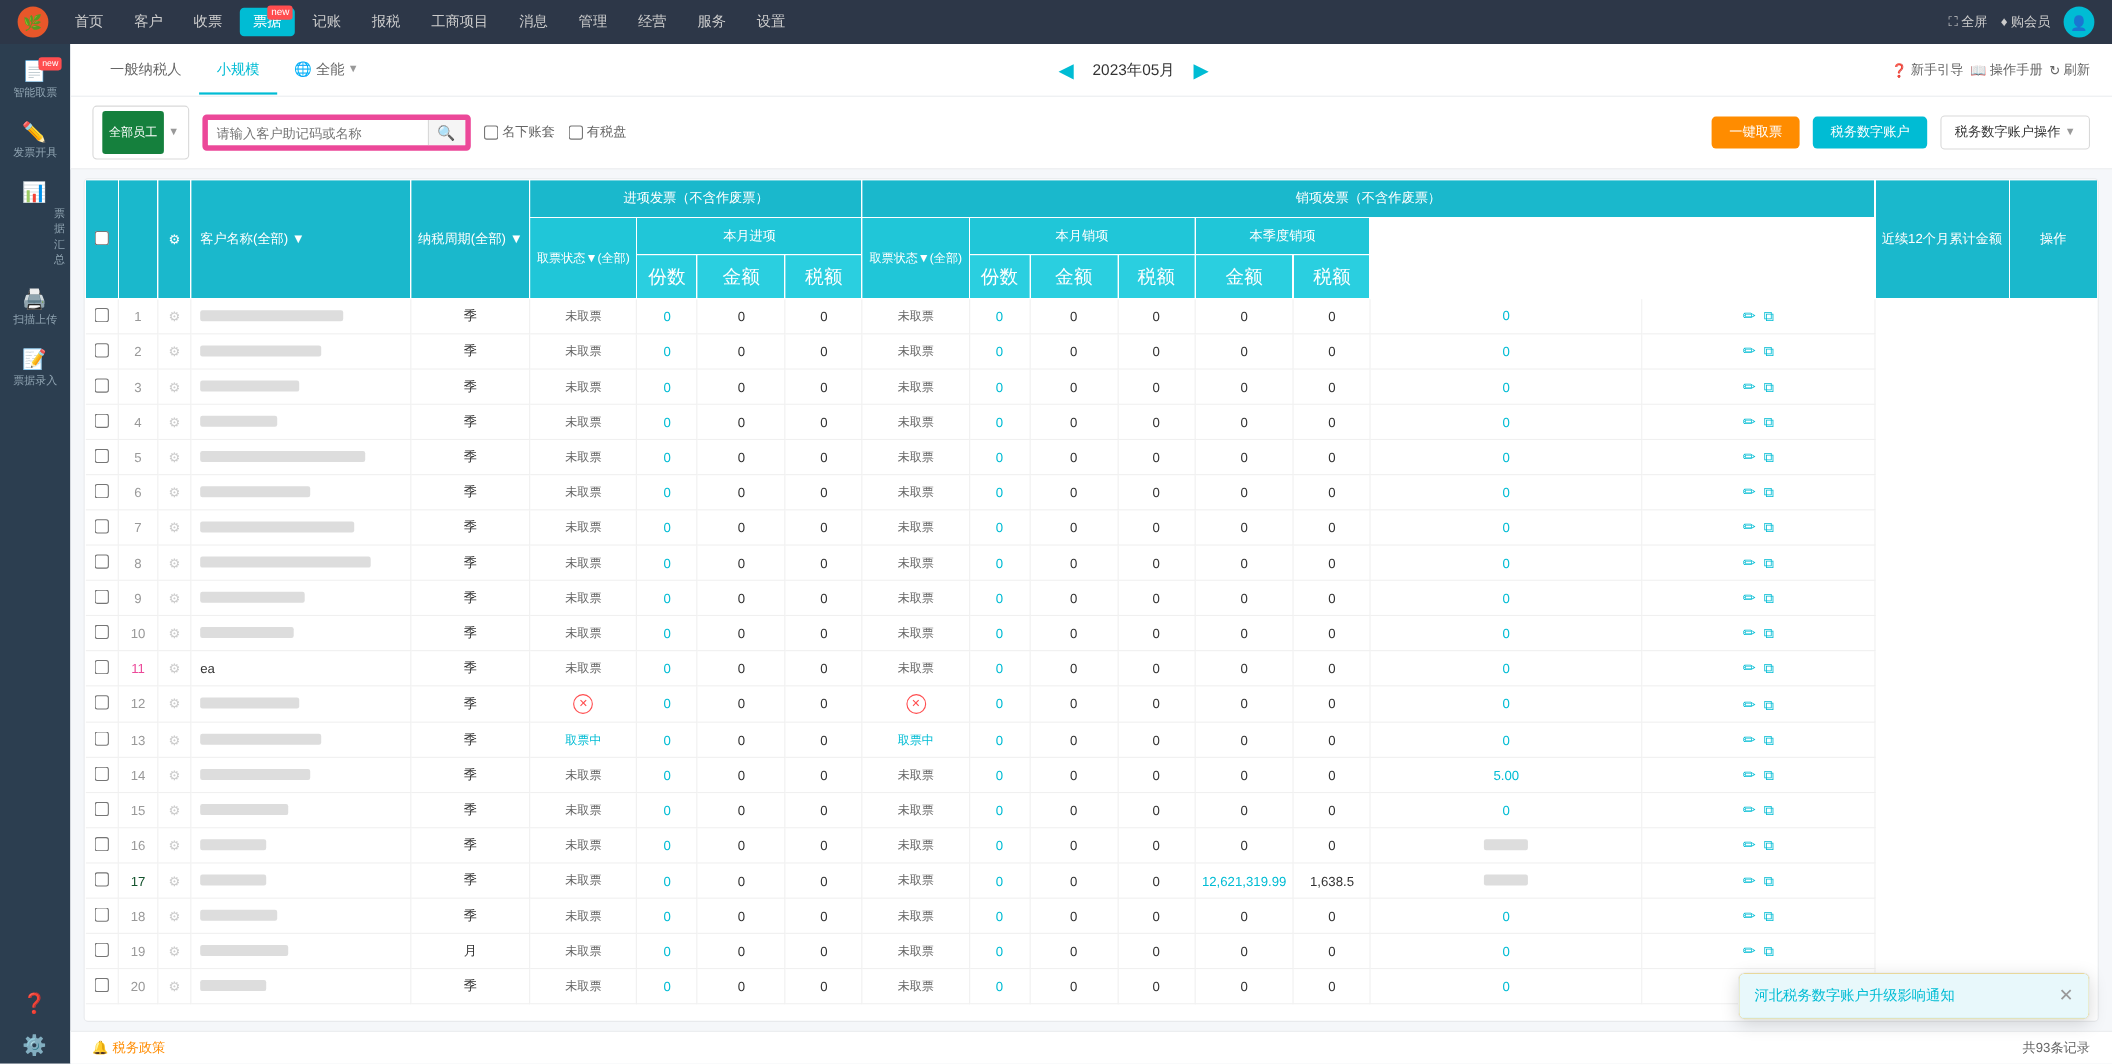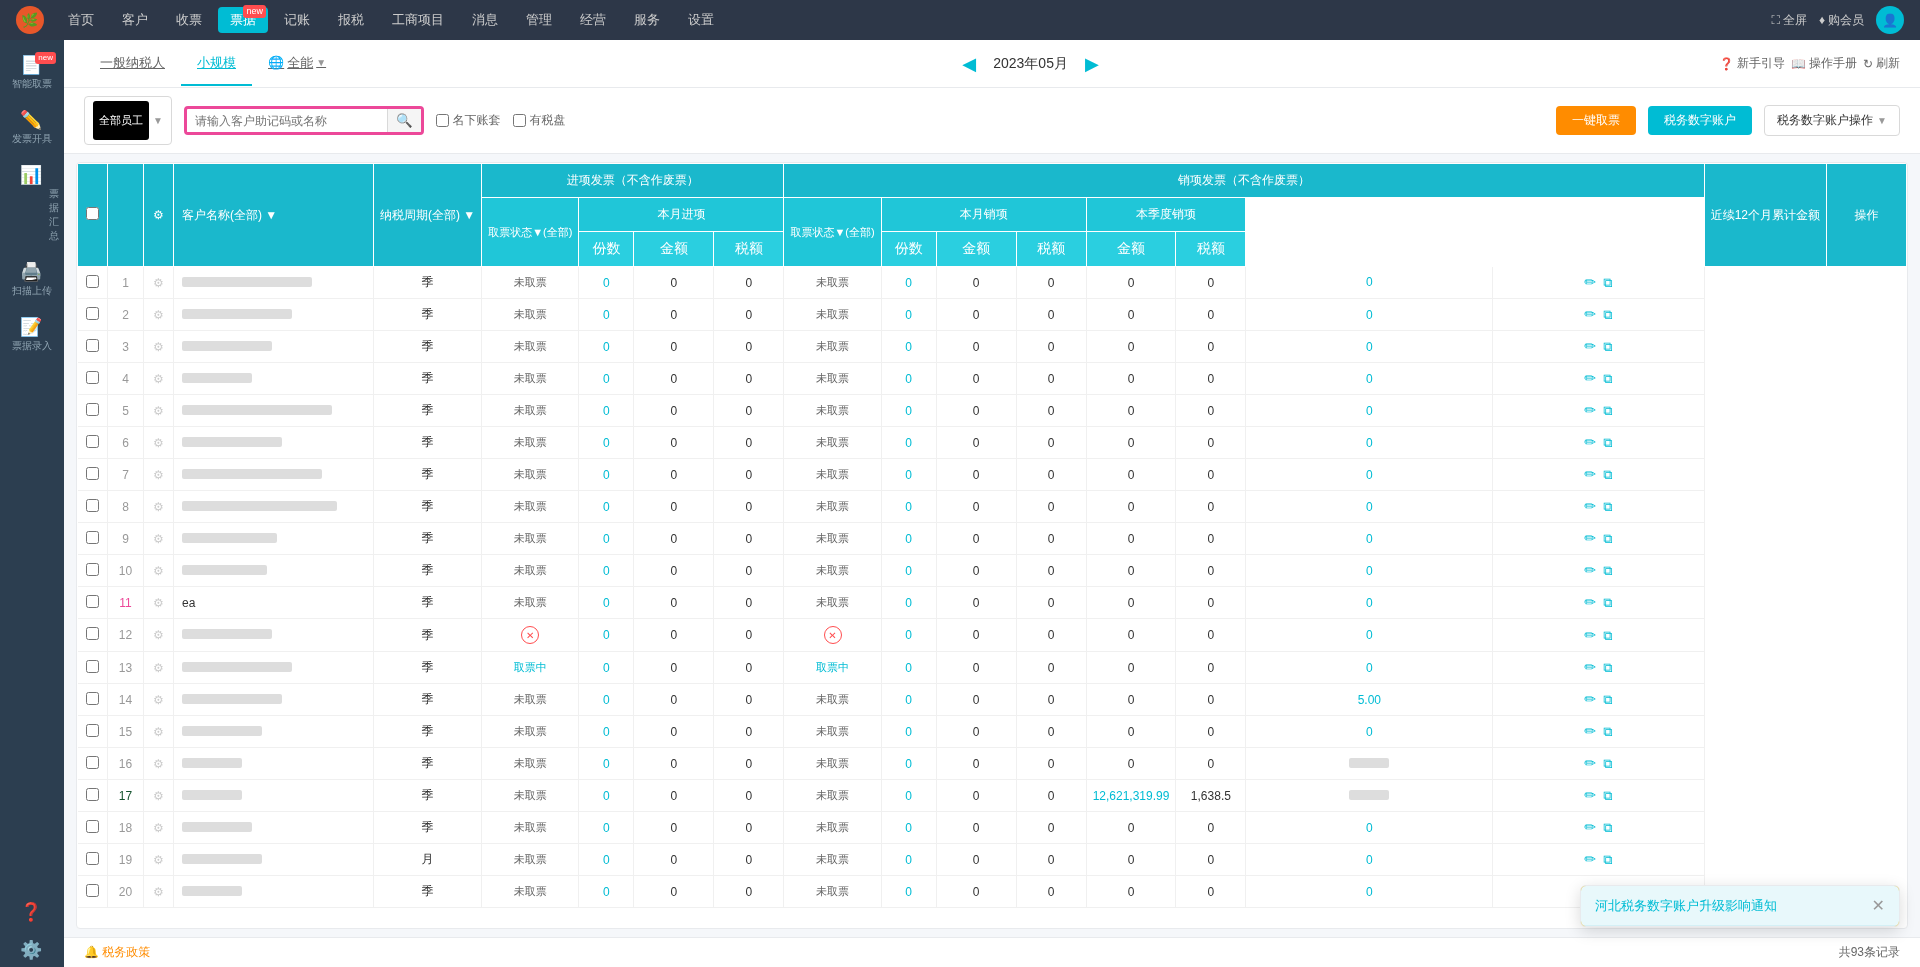--- a/index.html
+++ b/index.html
@@ -17,45 +17,45 @@
 
     
     .layout { display: flex; height: calc(967px - 40px); }
     .sidebar { width: 64px; background: #2c3e50; display: flex; flex-direction: column; align-items: center; padding-top: 8px; gap: 4px; flex-shrink: 0; }
     .sidebar-item { display: flex; flex-direction: column; align-items: center; padding: 8px 4px; cursor: pointer; color: #8fa3b1; font-size: 10px; gap: 3px; width: 100%; border-radius: 4px; position: relative; }
     .sidebar-icon { font-size: 18px; line-height: 1; }
     .sidebar-badge { position: absolute; top: 4px; right: 8px; background: #ff4d4f; color: white; font-size: 8px; padding: 1px 3px; border-radius: 3px; line-height: 1.2; }
 
     
     .main-content { flex: 1; display: flex; flex-direction: column; overflow: hidden; background: #f5f7fa; }
-    .sub-nav-tab { padding: 0 16px; height: 44px; display: flex; align-items: center; cursor: pointer; color: #666; font-size: 13px; border-bottom: 2px solid transparent; white-space: nowrap; text-decoration: underline; }
+    .sub-nav-tab { padding: 0 16px; height: 44px; display: flex; align-items: center; cursor: pointer; color: #666; font-size: 13px; border-bottom: 2px solid transparent; white-space: nowrap; }
     .sub-nav-tab.active { color: #00bcd4; border-bottom-color: #00bcd4; font-weight: 500; }
     .nav-arrow { cursor: pointer; color: #00bcd4; font-size: 18px; width: 24px; height: 24px; display: flex; align-items: center; justify-content: center; }
 
     
     .filter-bar { background: white; padding: 8px 20px; display: flex; align-items: center; gap: 12px; border-bottom: 1px solid #e8eaed; }
     .filter-select { display: flex; align-items: center; gap: 4px; border: 1px solid #d9d9d9; border-radius: 4px; padding: 4px 8px; cursor: pointer; font-size: 12px; background: white; }
     .filter-select .arrow { color: #999; font-size: 10px; }
-    .search-input-wrap { display: flex; align-items: center; border: 3px solid #ec4899; border-radius: 4px; overflow: hidden; }
+    .search-input-wrap { display: flex; align-items: center; border: 5px solid #ec4899; border-radius: 4px; overflow: hidden; }
     .search-input-wrap input { border: none; outline: none; padding: 4px 8px; font-size: 12px; width: 180px; }
     .search-btn { background: #f5f5f5; border: none; border-left: 1px solid #d9d9d9; padding: 4px 8px; cursor: pointer; color: #666; }
     .checkbox-label { display: flex; align-items: center; gap: 4px; cursor: pointer; font-size: 12px; color: #666; }
     .toolbar-btn-orange { background: #ff8c00; color: white; border: none; padding: 6px 16px; border-radius: 4px; cursor: pointer; font-size: 12px; white-space: nowrap; }
     .toolbar-btn-cyan { background: #00bcd4; color: white; border: none; padding: 6px 16px; border-radius: 4px; cursor: pointer; font-size: 12px; white-space: nowrap; }
     .toolbar-btn-outline { background: white; color: #333; border: 1px solid #d9d9d9; padding: 6px 12px; border-radius: 4px; cursor: pointer; font-size: 12px; white-space: nowrap; display: flex; align-items: center; gap: 4px; }
     .toolbar-btn-outline .arrow { font-size: 10px; color: #999; }
 
     
     .table-container { flex: 1; overflow: auto; padding: 0 0 0 0; background: white; margin: 8px 12px; border-radius: 4px; }
     .data-table { width: 100%; border-collapse: collapse; font-size: 12px; }
     .data-table th { background: #00bcd4; color: white; padding: 8px 6px; text-align: center; border: 1px solid rgba(255,255,255,0.2); white-space: nowrap; font-weight: 500; position: sticky; top: 0; z-index: 2; }
     .data-table td { padding: 7px 6px; text-align: center; border-bottom: 1px solid #f0f0f0; border-right: 1px solid #f0f0f0; white-space: nowrap; color: #333; }
     .th-main { background: #1ab8cc !important; }
     .th-sub { background: #20c6d8 !important; }
-    .th-subsub { background: #2acfe0 !important; font-size: 14px; }
+    .th-subsub { background: #2acfe0 !important; font-size: 17px; }
     .tag-wei { color: #666; font-size: 11px; }
     .circle-x { display: inline-flex; align-items: center; justify-content: center; width: 18px; height: 18px; border: 1.5px solid #ff4d4f; border-radius: 50%; color: #ff4d4f; font-size: 10px; }
     .action-icon { color: #00bcd4; cursor: pointer; margin: 0 2px; font-size: 14px; }
     .num-link { color: #00bcd4; cursor: pointer; }
 
     
     .notification-popup { position: absolute; right: 12px; bottom: 60px; width: 320px; background: #eab308; border: 1px solid #e8eaed; border-radius: 6px; box-shadow: 0 4px 16px rgba(0,0,0,0.15); z-index: 100; overflow: hidden; }
     .notif-header { background: #e8f8fb; padding: 10px 14px; display: flex; align-items: center; justify-content: space-between; border-bottom: 1px solid #d4f0f5; }
     .notif-title { color: #00bcd4; font-size: 13px; font-weight: 500; }
     .notif-close { cursor: pointer; color: #999; font-size: 16px; }
@@ -162,21 +162,21 @@
       </div>
       <div class="top-right-actions">
         <span style="color:#666;cursor:pointer;">❓ <span>新手引导</span></span>
         <span style="color:#666;cursor:pointer;">📖 <span>操作手册</span></span>
         <span style="color:#666;cursor:pointer;">↻ <span>刷新</span></span>
       </div>
     </div>
 
     <div class="filter-bar">
       <div class="filter-select">
-        <span style="background:#000000;color:white;padding:12px 6px;border-radius:3px;font-size:11px;">全部员工</span>
+        <span style="background:#15803d;color:white;padding:12px 6px;border-radius:3px;font-size:11px;">全部员工</span>
         <span class="arrow">▼</span>
       </div>
       <div class="search-input-wrap">
         <input type="text" style="border: none; outline: none; padding: 4px 8px; font-size: 12px; width: 200px;" placeholder="请输入客户助记码或名称">
         <button class="search-btn">🔍</button>
       </div>
       <label class="checkbox-label">
         <input type="checkbox" style="">
         <span>名下账套</span>
       </label>

